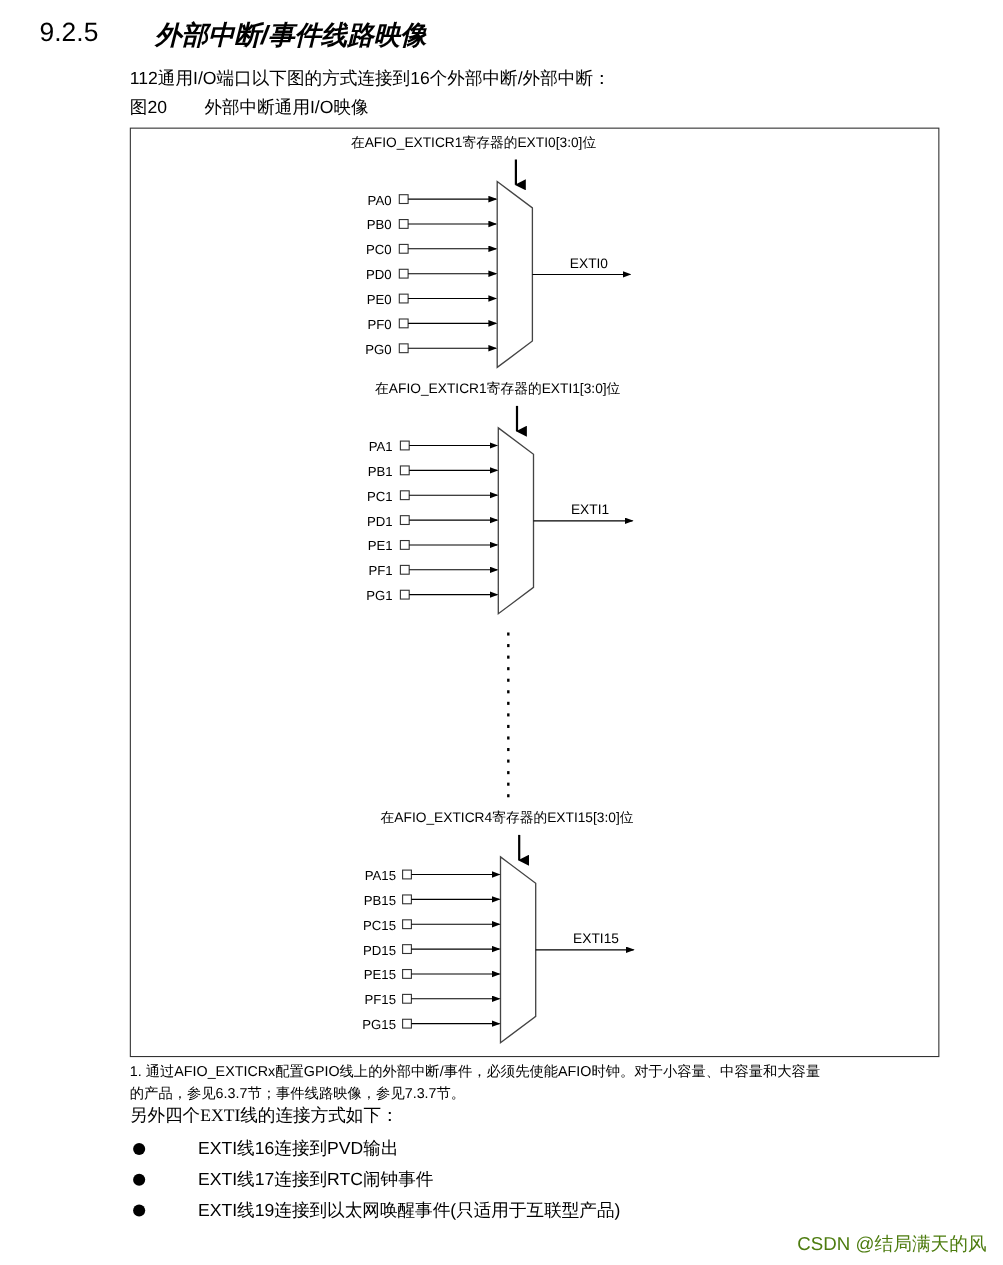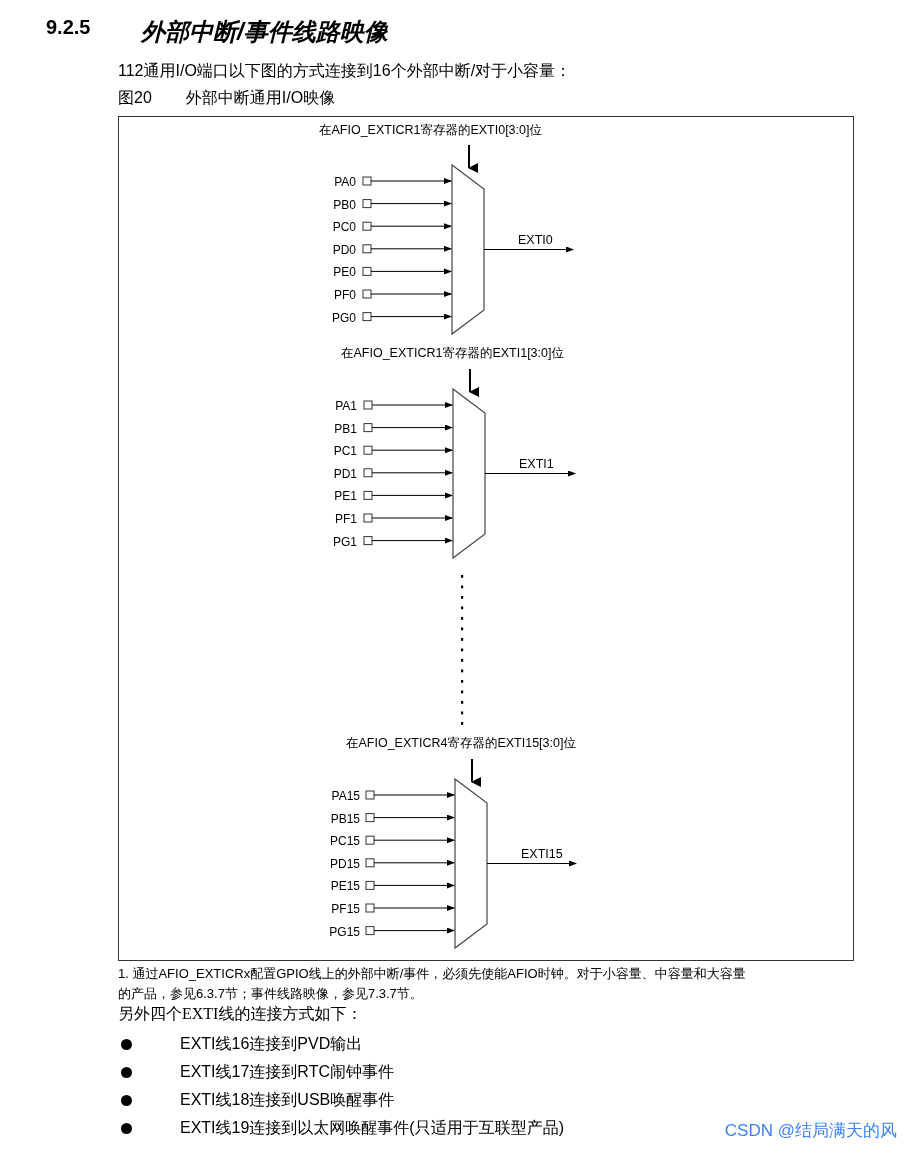--- a/index.html
+++ b/index.html
@@ -1,40 +1,40 @@
 <!DOCTYPE html>
 <html><head>
 <meta charset="utf-8">
 <style>
   html, body { margin: 0; padding: 0; background: #ffffff; }
   body { width: 912px; height: 1150px; position: relative; overflow: hidden;
          font-family: "Liberation Sans", "DejaVu Sans", sans-serif; color: #000; }
   .abs { position: absolute; white-space: nowrap; }
-  .sec-num { left: 46px; top: 16px; font-size: 20px; font-weight: bold; }
+  .sec-num { left: 36px; top: 16px; font-size: 24px; font-weight: normal; }
   .sec-title { left: 141px; top: 16px; font-size: 24px; font-weight: bold; font-style: italic; }
   .intro { left: 118px; top: 61px; font-size: 16px; }
   .fig-label { left: 118px; top: 88px; font-size: 16px; }
   .fig-label .gap { display: inline-block; width: 34px; }
   .frame { position: absolute; left: 118px; top: 116px; width: 736px; height: 845px;
            border: 1px solid #333; box-sizing: border-box; }
   svg.diagram { position: absolute; left: 0; top: 0; }
   .note { left: 118px; top: 964px; font-size: 13px; line-height: 20px; }
   .after { left: 118px; top: 1004px; font-size: 16px; font-family: Liberation Serif, serif; }
   .bullets { position: absolute; left: 118px; top: 1030px; margin: 0; padding: 0; list-style: none; }
   .bullets li { height: 28px; font-size: 16px; display: flex; align-items: center; gap: 30px; }
   .bullets .dot { display: inline-block; width: 11px; height: 11px; border-radius: 50%;
                   background: #000; margin-left: 3px; margin-right: 18px; }
-  .watermark { right: 15px; top: 1119px; font-size: 17px; color: #3b82f6; }
+  .watermark { right: 15px; top: 1119px; font-size: 17px; color: #4d7c0f; }
 </style>
 </head>
 <body>
 
 <div class="abs sec-num">9.2.5</div>
 <div class="abs sec-title">外部中断/事件线路映像</div>
-<div class="abs intro">112通用I/O端口以下图的方式连接到16个外部中断/对于小容量：</div>
+<div class="abs intro">112通用I/O端口以下图的方式连接到16个外部中断/外部中断：</div>
 <div class="abs fig-label"><span>图20</span><span class="gap"></span><span>外部中断通用I/O映像</span></div>
 
 <div class="frame"></div>
 
 <svg class="diagram" id="diagram" width="912" height="1150" viewBox="0 0 912 1150" xmlns="http://www.w3.org/2000/svg">
   <defs>
     <marker id="ah" markerWidth="8" markerHeight="8" refX="7" refY="3" orient="auto" markerUnits="userSpaceOnUse">
       <path d="M0,0 L8,3 L0,6 z" fill="#000"></path>
     </marker>
     <marker id="ahd" markerWidth="10" markerHeight="10" refX="5" refY="9" orient="auto" markerUnits="userSpaceOnUse">
@@ -157,21 +157,17 @@
   <li>
       <span class="dot"></span>
       <span>EXTI线16连接到PVD输出</span>
     </li>
   <li>
       <span class="dot"></span>
       <span>EXTI线17连接到RTC闹钟事件</span>
     </li>
   <li>
       <span class="dot"></span>
-      <span>EXTI线18连接到USB唤醒事件</span>
-    </li>
-  <li>
-      <span class="dot"></span>
       <span>EXTI线19连接到以太网唤醒事件(只适用于互联型产品)</span>
     </li>
 </ul>
 
 <div class="abs watermark">CSDN @结局满天的风</div>
 
 </body></html>

